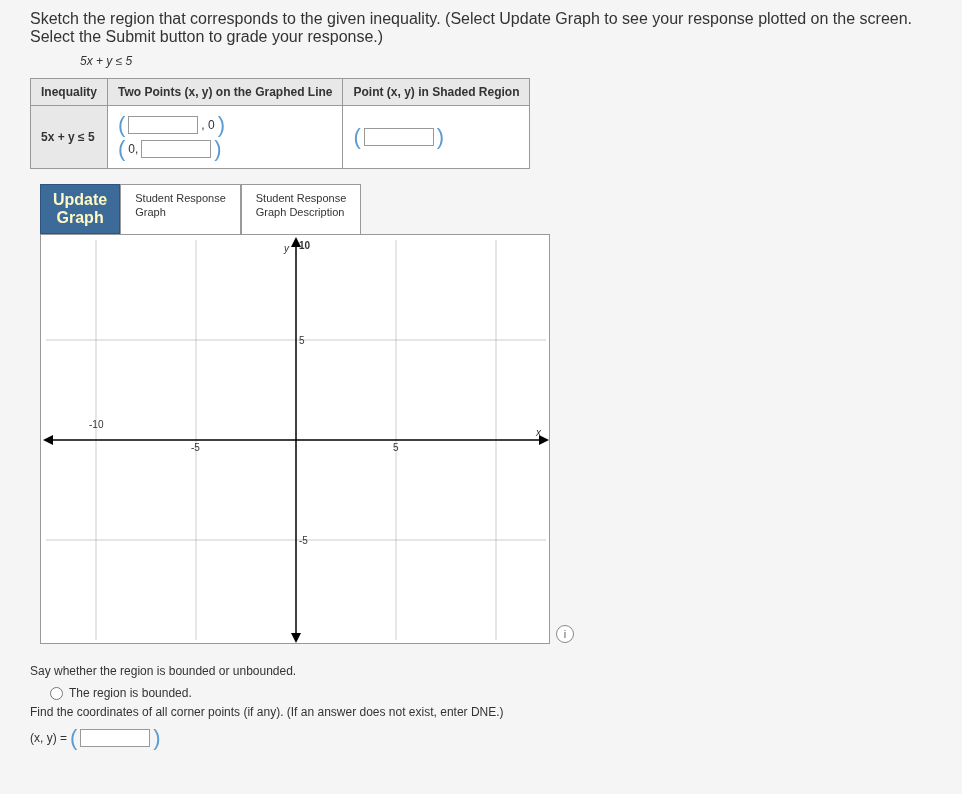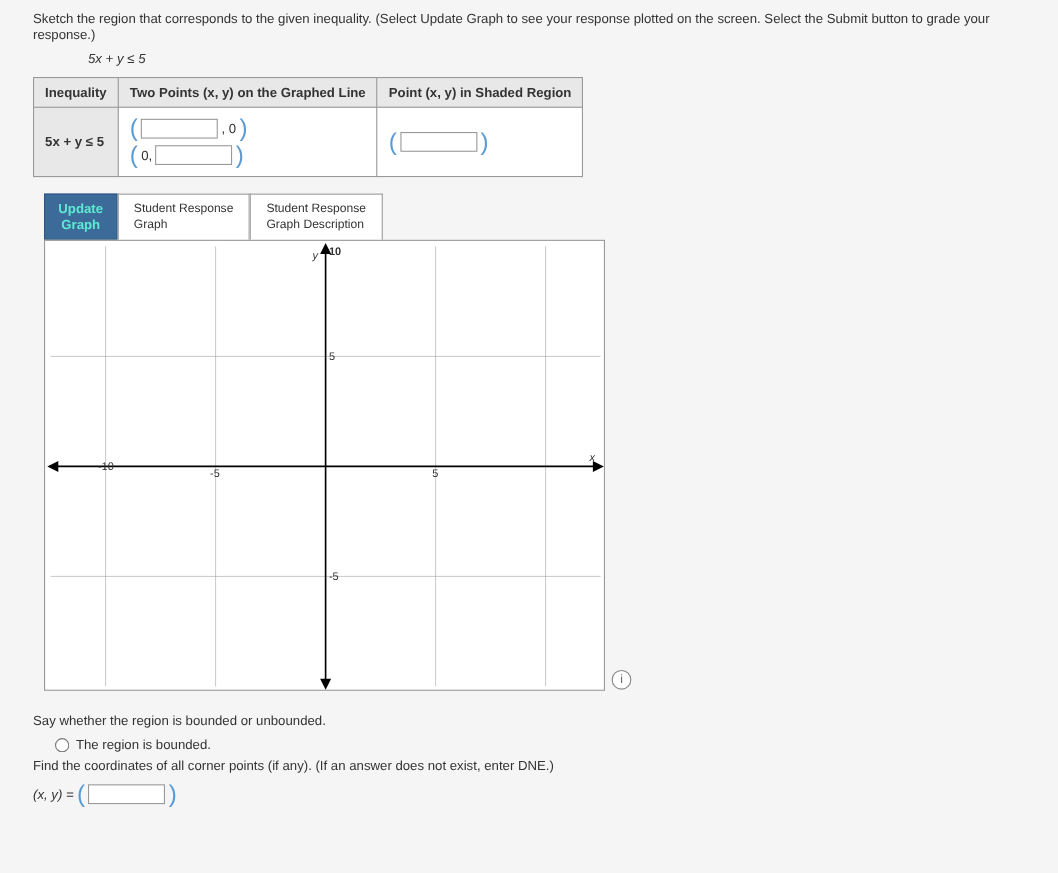--- a/index.html
+++ b/index.html
@@ -8,21 +8,21 @@
       padding: 0;
     }
     body {
       font-family: Arial, Helvetica, sans-serif;
       font-size: 12px;
       color: #333;
       background: #f5f5f5;
       padding: 10px 30px 20px 30px;
     }
     .instruction {
-      font-size: 12px;
+      font-size: 16px;
       margin-bottom: 8px;
     }
     .equation {
       font-style: italic;
       margin-left: 50px;
       margin-bottom: 10px;
       font-size: 12px;
     }
     .input-table {
       border-collapse: collapse;
@@ -66,24 +66,24 @@
     .shaded-cell {
       vertical-align: middle;
     }
     .tabs-row {
       display: flex;
       gap: 0;
       margin-left: 10px;
     }
     .update-btn {
       background: #3d6b99;
-      color: #5eead4;
+      color: #fef9c3;
       border: 1px solid #2d5580;
       padding: 6px 12px;
-      font-size: 12px;
+      font-size: 16px;
       font-weight: bold;
       cursor: pointer;
       text-align: center;
     }
     .tab {
       border: 1px solid #999;
       border-bottom: none;
       padding: 6px 14px;
       font-size: 11px;
       background: #fff;
@@ -131,21 +131,20 @@
     }
     .radio-option input {
       cursor: pointer;
     }
     .corner-equals {
       display: flex;
       align-items: center;
       gap: 3px;
     }
     .corner-equals .xy {
-      font-style: italic;
     }
   </style>
 </head>
 <body>
 
 <div class="instruction">Sketch the region that corresponds to the given inequality. (Select Update Graph to see your response plotted on the screen. Select the Submit button to grade your response.)</div>
 <div class="equation">5x + y ≤ 5</div>
 
 <table class="input-table">
   <tbody>
@@ -210,21 +209,21 @@
     <polygon points="255,2 250,12 260,12" fill="#000"></polygon>
     <polygon points="255,408 250,398 260,398" fill="#000"></polygon>
     <polygon points="508,205 498,200 498,210" fill="#000"></polygon>
     <polygon points="2,205 12,200 12,210" fill="#000"></polygon>
   </svg>
   
   <span style="position:absolute;left:258px;top:5px;font-size:10px;font-weight:bold;">10</span>
   <span style="position:absolute;left:243px;top:8px;font-size:10px;font-style:italic;">y</span>
   <span style="position:absolute;left:258px;top:100px;font-size:10px;">5</span>
   <span style="position:absolute;left:258px;top:300px;font-size:10px;">-5</span>
-  <span style="position:absolute;left:48px;top:200px;font-size:10px;">-10</span>
+  <span style="position:absolute;left:48px;top:184px;font-size:10px;">-10</span>
   <span style="position:absolute;left:150px;top:207px;font-size:10px;">-5</span>
   <span style="position:absolute;left:352px;top:207px;font-size:10px;">5</span>
   <span style="position:absolute;right:8px;top:192px;font-size:10px;font-style:italic;">x</span>
   <div class="info-icon">i</div>
 </div>
 
 <div class="question">Say whether the region is bounded or unbounded.</div>
 <div class="radio-group">
   <label class="radio-option">
     <input type="radio" name="bounded" style="">

